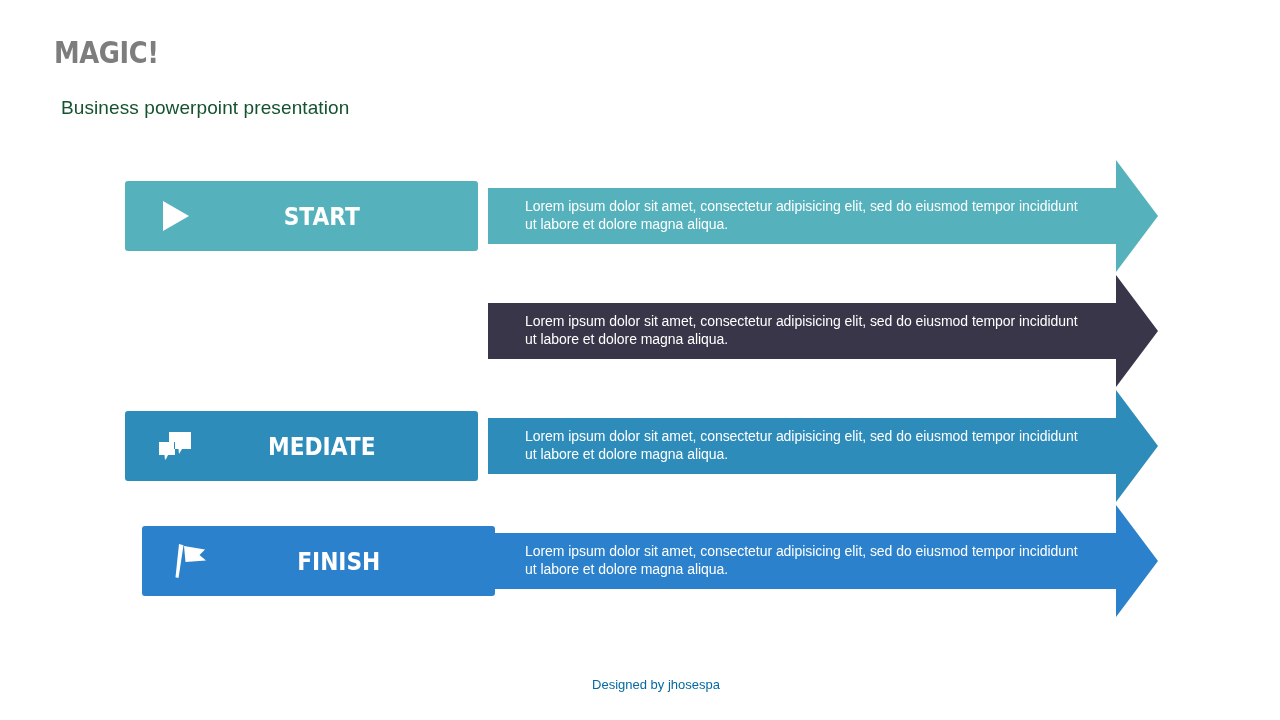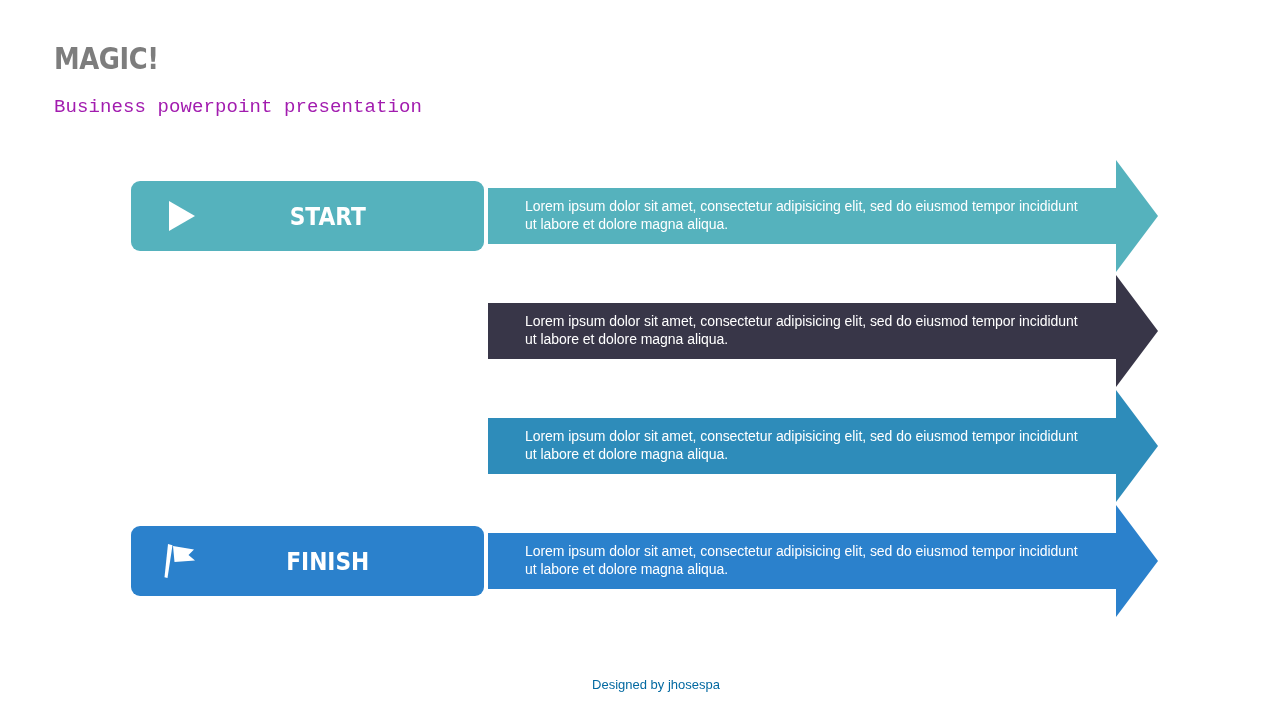--- a/index.html
+++ b/index.html
@@ -12,38 +12,38 @@
     background: #ffffff;
     font-family: "Liberation Sans", sans-serif;
     overflow: hidden;
     position: relative;
   }
 
   
   .header {
     position: absolute;
     left: 54px;
-    top: 42px;
+    top: 36px;
   }
   .slide-title {
     font-family: "DejaVu Sans", sans-serif;
     font-size: 30px;
     font-weight: bold;
     letter-spacing: -0.5px;
     color: #7d7d7d;
     margin: 0;
     line-height: 1.1;
     transform: scaleX(0.86);
     transform-origin: left center;
   }
   .slide-subtitle {
-    font-family: Liberation Mono, monospace;
+    font-family: Liberation Sans, sans-serif;
     font-size: 19px;
-    color: #a21caf;
-    margin: 0;
+    color: #14532d;
+    margin: 7px;
     padding-top: 22px;
     line-height: 1.1;
     letter-spacing: 0.1px;
   }
 
   
   .rows {
     position: absolute;
     left: 0;
     top: 0;
@@ -84,25 +84,25 @@
     width: 42px;
     height: 112px;
   }
   .arrowhead svg {
     display: block;
   }
 
   
   .pill {
     position: absolute;
-    left: 131px;
+    left: 125px;
     top: 21px;
     width: 353px;
     height: 70px;
-    border-radius: 9px;
+    border-radius: 3px;
     display: flex;
     align-items: center;
   }
   .pill-icon {
     position: absolute;
     left: 27px;
     top: 50%;
     transform: translateY(-50%);
     width: 46px;
     height: 46px;
@@ -189,32 +189,45 @@
 
   <div class="row" style="top:390px;">
     <div class="band" style="background:#2e8cba;">
       <div class="band-text">Lorem ipsum dolor sit amet, consectetur adipisicing elit, sed do eiusmod tempor incididunt ut labore et dolore magna aliqua.</div>
     </div>
     <div class="arrowhead">
       <svg width="42" height="112" viewBox="0 0 42 112">
         <polygon points="0,0 42,56 0,112" fill="#2e8cba"></polygon>
       </svg>
     </div>
+    <div class="pill" style="background:#2e8cba;">
+      <div class="pill-icon">
+        <svg width="36" height="32" viewBox="0 0 36 32">
+          <path d="M12 2 H34 V19 H25 L22 24 L21.5 19 H12 Z" fill="#ffffff"></path>
+          <path d="M2 12 H18 V25 H11 L8.5 30 L8 25 H2 Z" fill="#ffffff"></path>
+          <path d="M12 12 H18 V19 H12 Z" fill="#2e8cba"></path>
+          <path d="M2 12 H17 V25 H10.5 L8 30 L7.5 25 H2 Z" fill="#ffffff"></path>
+        </svg>
+      </div>
+      <div class="pill-label">
+        <span>MEDIATE</span>
+      </div>
+    </div>
   </div>
 
   <div class="row" style="top:505px;">
     <div class="band" style="background:#2b81cc;">
       <div class="band-text">Lorem ipsum dolor sit amet, consectetur adipisicing elit, sed do eiusmod tempor incididunt ut labore et dolore magna aliqua.</div>
     </div>
     <div class="arrowhead">
       <svg width="42" height="112" viewBox="0 0 42 112">
         <polygon points="0,0 42,56 0,112" fill="#2b81cc"></polygon>
       </svg>
     </div>
-    <div class="pill" style="background:#2b81cc;">
+    <div class="pill" style="background:#2b81cc;margin-left:17px;">
       <div class="pill-icon">
         <svg width="36" height="38" viewBox="0 0 36 38">
           <polygon points="5,2 9.5,3.2 4.5,36 1.5,35.2" fill="#ffffff"></polygon>
           <path d="M10 4 L31 7.5 L25.5 13 L32 18.5 L11.5 20 Z" fill="#ffffff"></path>
         </svg>
       </div>
       <div class="pill-label">
         <span>FINISH</span>
       </div>
     </div>

